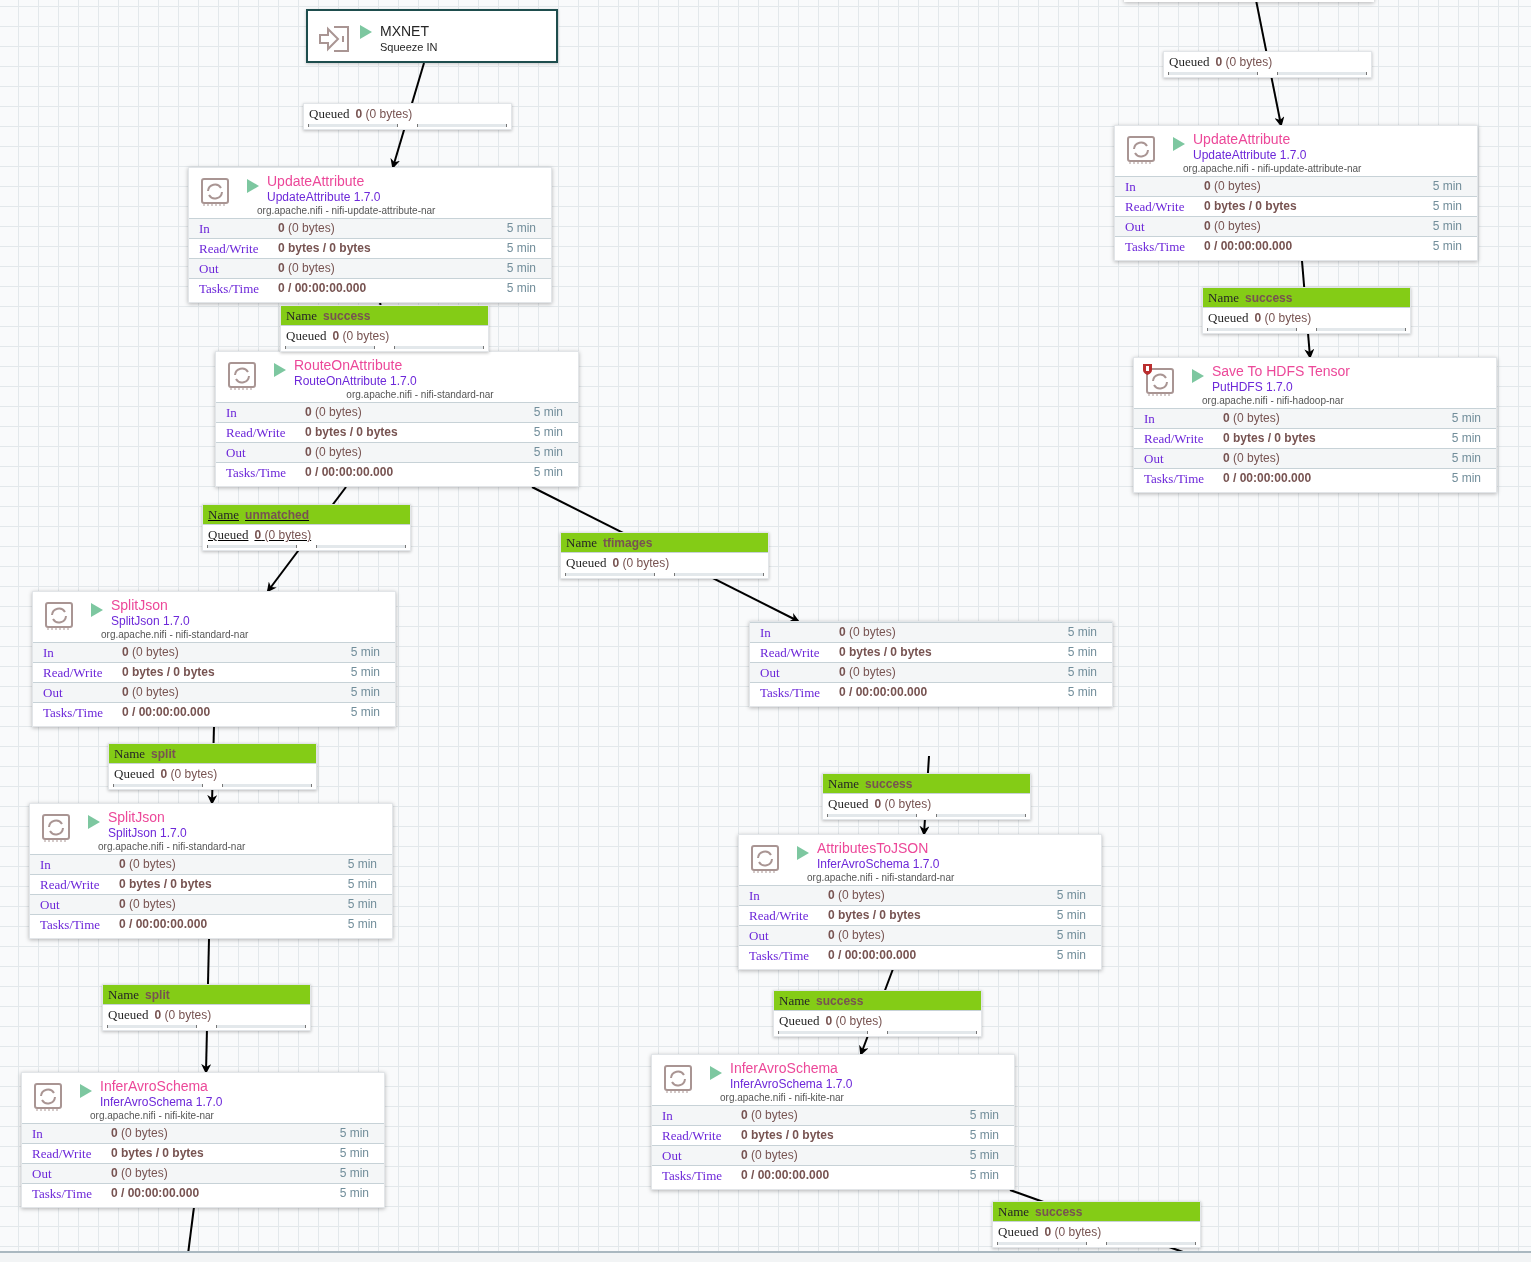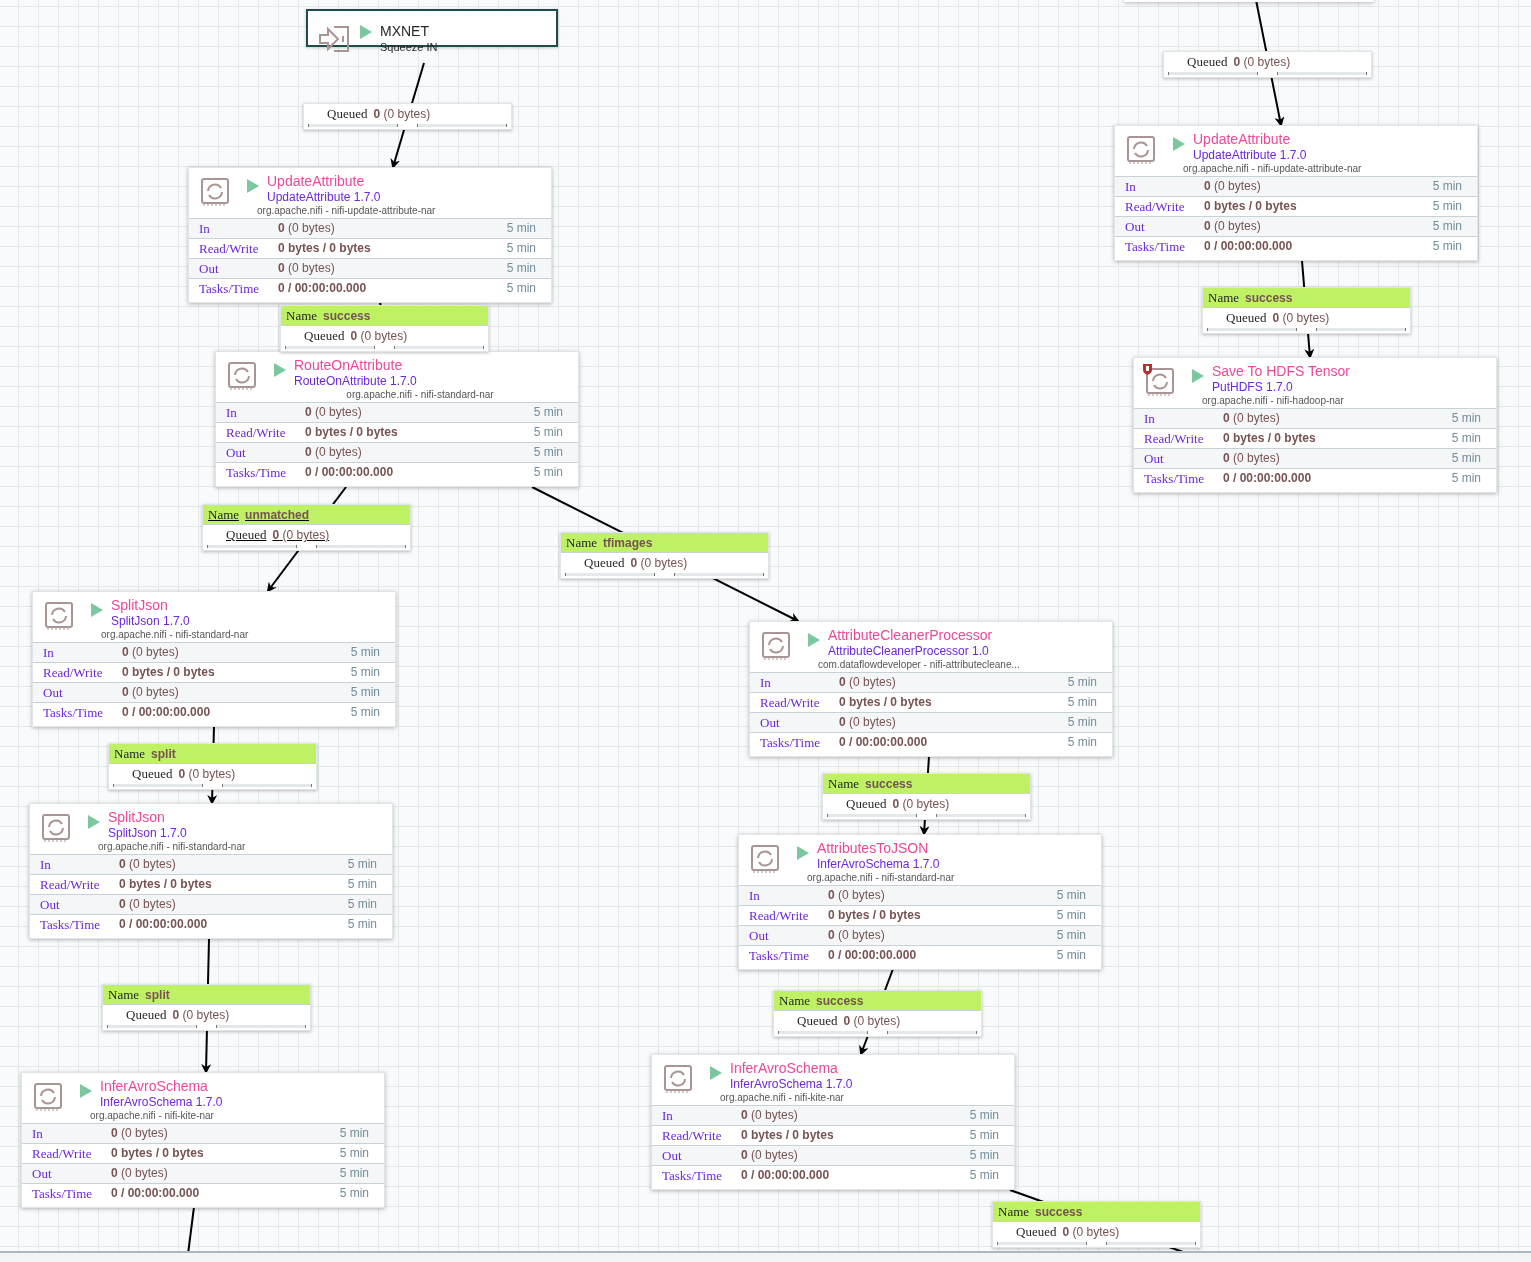--- a/index.html
+++ b/index.html
@@ -35,31 +35,31 @@
   .proc .row .v { position:absolute; left:89px; color:#775351; }
   .proc .row .v b { font-weight:bold; }
   .proc .row .t { position:absolute; right:15px; color:#728e9b; }
   .proc .foot { height:4px; }
 
   .conn {
     position:absolute; background:#fff; box-shadow:0 1px 3px rgba(0,0,0,0.25);
     border:1px solid #e2e5e8; box-sizing:border-box; width:209px;
     font-size:12px;
   }
-  .conn .nm { height:19px; line-height:19px; background:#bef264; border-bottom:1px solid #c7d2d7; padding-left:5px; }
+  .conn .nm { height:19px; line-height:19px; background:#84cc16; border-bottom:1px solid #c7d2d7; padding-left:5px; }
   .conn .nm .k, .conn .q .k { font-family:"Liberation Serif", serif; color:#262626; font-size:13px; }
   .conn .nm .v { color:#775351; font-weight:bold; margin-left:6px; }
-  .conn .q { height:19px; line-height:19px; padding-left:23px; position:relative; }
+  .conn .q { height:19px; line-height:19px; padding-left:5px; position:relative; }
   .conn .q .v { color:#775351; margin-left:6px; }
   .conn .bar { position:relative; height:5px; margin:0 4px 1px 4px; }
   .conn .bar .l, .conn .bar .r { position:absolute; top:1px; height:3px; background:#e3e8eb; border-left:1px solid #777; border-right:1px solid #777; box-sizing:border-box; }
   .conn .bar .l { left:0; width:45%; }
   .conn .bar .r { right:0; width:45%; }
 
-  .input-port { position:absolute; left:306px; top:9px; width:252px; height:38px; background:#fff; border:2px solid #1e4d4d; box-sizing:border-box; box-shadow:0 1px 3px rgba(0,0,0,0.2); }
+  .input-port { position:absolute; left:306px; top:9px; width:252px; height:54px; background:#fff; border:2px solid #1e4d4d; box-sizing:border-box; box-shadow:0 1px 3px rgba(0,0,0,0.2); }
   .input-port .ico { position:absolute; left:10px; top:14px; }
   .input-port .run { position:absolute; left:52px; top:14px; width:0; height:0; border-top:7px solid transparent; border-bottom:7px solid transparent; border-left:12px solid #7dc7a0; }
   .input-port .nm1 { position:absolute; left:72px; top:12px; font-size:14px; color:#262626; }
   .input-port .nm2 { position:absolute; left:72px; top:30px; font-size:11px; color:#262626; }
 
   .partial-top { position:absolute; left:1124px; top:-10px; width:250px; height:12px; background:#fff; box-shadow:0 1px 4px rgba(0,0,0,0.28); }
   .bottom-bar { position:absolute; left:0; top:1251px; width:1531px; height:11px; background:#f2f4f5; border-top:2px solid #aab8c0; }
 </style>
 </head>
 <body>
@@ -274,33 +274,20 @@
       <span class="t">5 min</span>
     </div>
     <div class="row">
       <span class="k">Tasks/Time</span>
       <span class="v"><b class="tt">0 / 00:00:00.000</b></span>
       <span class="t">5 min</span>
     </div>
     <div class="foot"></div>
   </div>
       <div class="proc" style="left: 749px; top: 621px;">
-    <div class="head">
-      <svg class="ico" width="30" height="30" viewBox="0 0 30 30">
-        <rect x="2" y="2" width="26" height="24" rx="2" fill="none" stroke="#a99593" stroke-width="2"></rect>
-        <path d="M8 14 A7 7 0 0 1 21 11" fill="none" stroke="#a99593" stroke-width="2"></path>
-        <path d="M22 15 A7 7 0 0 1 9 18" fill="none" stroke="#a99593" stroke-width="2"></path>
-        <path d="M3 28 H27" stroke="#a99593" stroke-width="1" stroke-dasharray="2 2"></path>
-      </svg>
-
-      <div class="run"></div>
-      <div class="name">AttributeCleanerProcessor</div>
-      <div class="type">AttributeCleanerProcessor 1.0</div>
-      <div class="bundle">com.dataflowdeveloper - nifi-attributecleane...</div>
-    </div>
     <div class="row alt">
       <span class="k">In</span>
       <span class="v"><b class="c1">0</b> <span class="s1">(0 bytes)</span></span>
       <span class="t">5 min</span>
     </div>
     <div class="row">
       <span class="k">Read/Write</span>
       <span class="v"><b class="rw">0 bytes / 0 bytes</b></span>
       <span class="t">5 min</span>
     </div>

